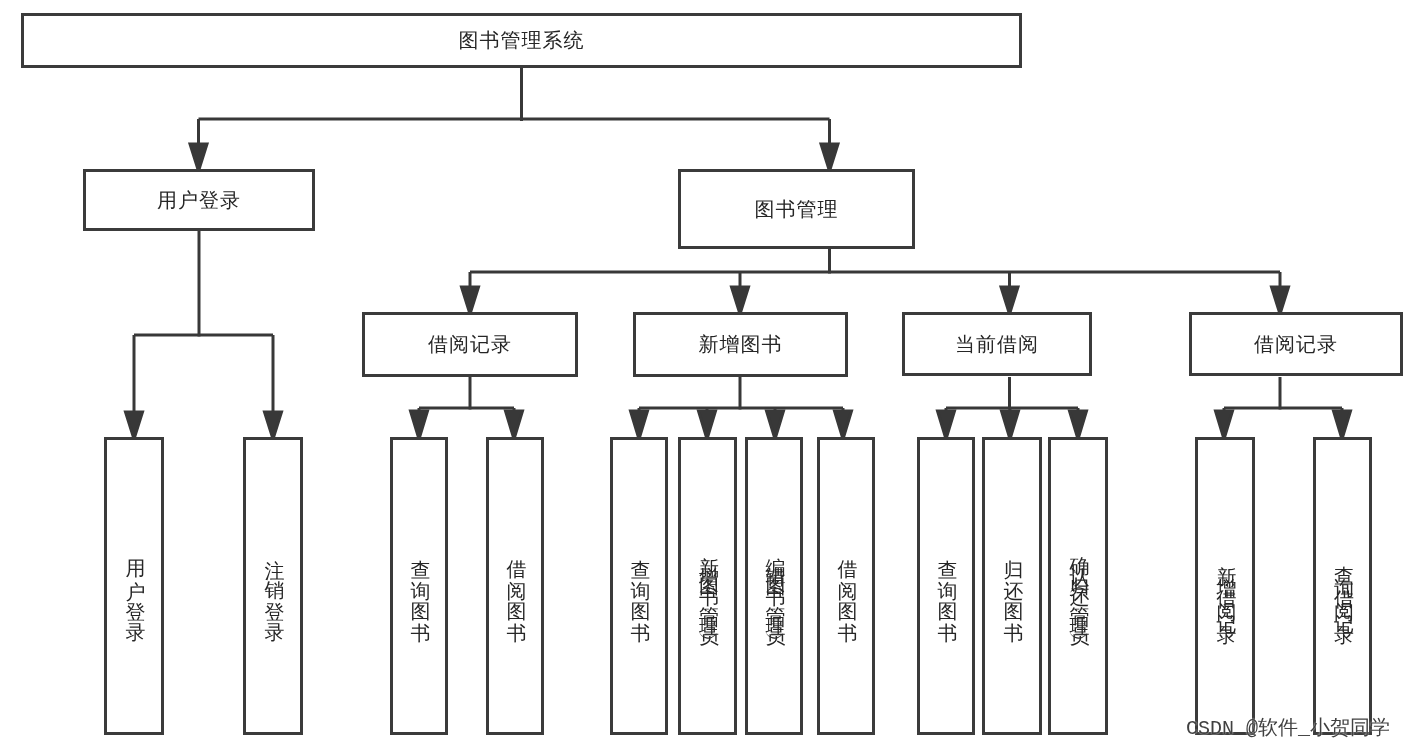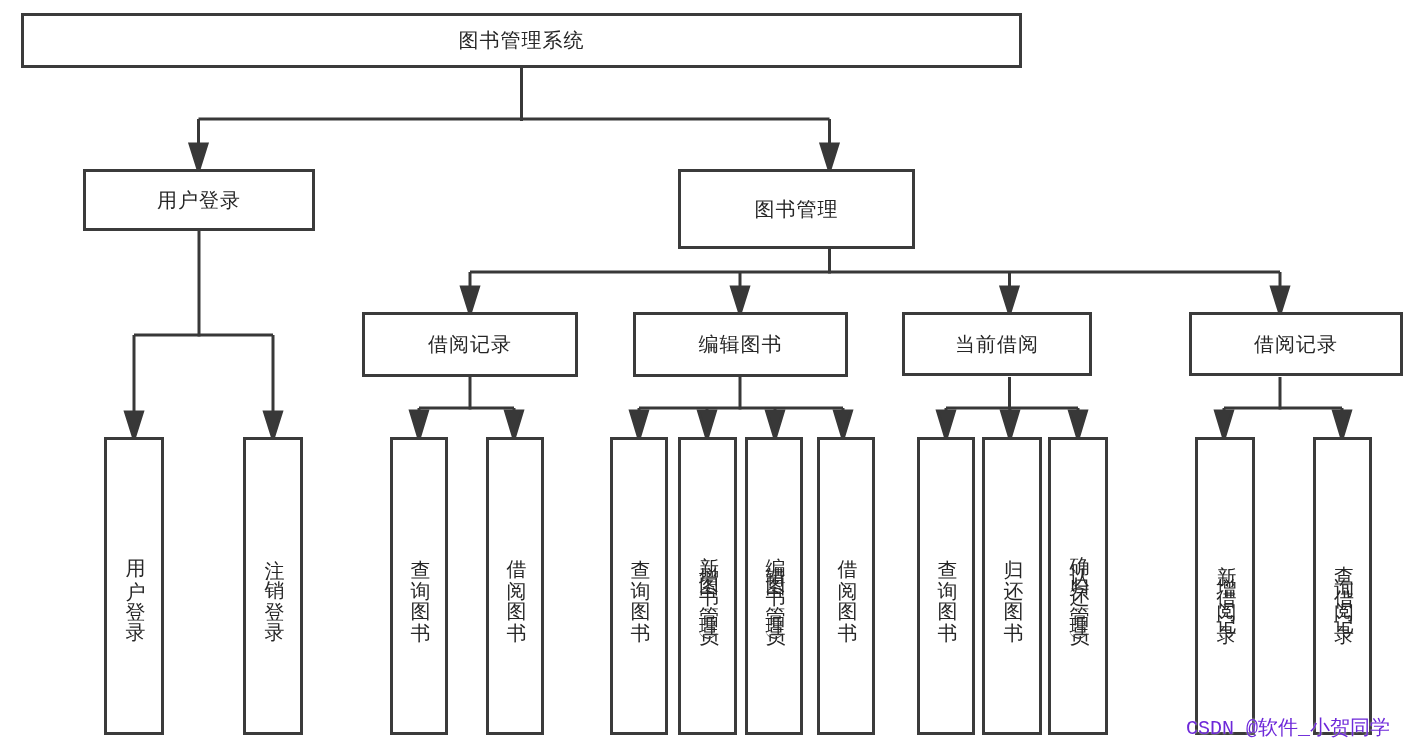--- a/index.html
+++ b/index.html
@@ -33,21 +33,21 @@
   }
   .ls4 span { letter-spacing: 21px; }
   .ls6 span { letter-spacing: 12px; }
   .ls9 span { letter-spacing: 10px; }
   #watermark {
     position: absolute;
     left: 1186px;
     top: 714px;
     z-index: 5;
     font-size: 20px;
-    color: #6d28d9;
+    color: #404040;
     text-shadow: 0 0 2px #ffffff;
     white-space: nowrap;
   }
 </style>
 </head>
 <body>
 
 <div id="stage">
 
   <svg id="wires" width="1405" height="747" viewBox="0 0 1405 747" stroke="#383838" fill="#383838" stroke-width="3">
@@ -113,21 +113,21 @@
     <line x1="1342" y1="408" x2="1342" y2="413"></line>
       <polygon points="1333.5,411 1350.5,411 1342,439"></polygon>
   </svg>
 
   <div class="box" style="left:21px; top:13px; width:1001px; height:55px;">图书管理系统</div>
 
   <div class="box" style="left:83px; top:169px; width:232px; height:62px;">用户登录</div>
   <div class="box" style="left:678px; top:169px; width:237px; height:80px;">图书管理</div>
 
   <div class="box" style="left:362px; top:312px; width:216px; height:65px;">借阅记录</div>
-  <div class="box" style="left:633px; top:312px; width:215px; height:65px;">编辑图书</div>
+  <div class="box" style="left:633px; top:312px; width:215px; height:65px;">新增图书</div>
   <div class="box" style="left:902px; top:312px; width:190px; height:64px;">当前借阅</div>
   <div class="box" style="left:1173px; top:312px; width:214px; height:64px;margin-left:16px;">借阅记录</div>
 
   <div class="box leaf ls4" style="left:104px; top:437px; width:60px; height:298px;">
     <span>用户登录</span>
   </div>
   <div class="box leaf ls4" style="left:243px; top:437px; width:60px; height:298px;">
     <span>注销登录</span>
   </div>
 

